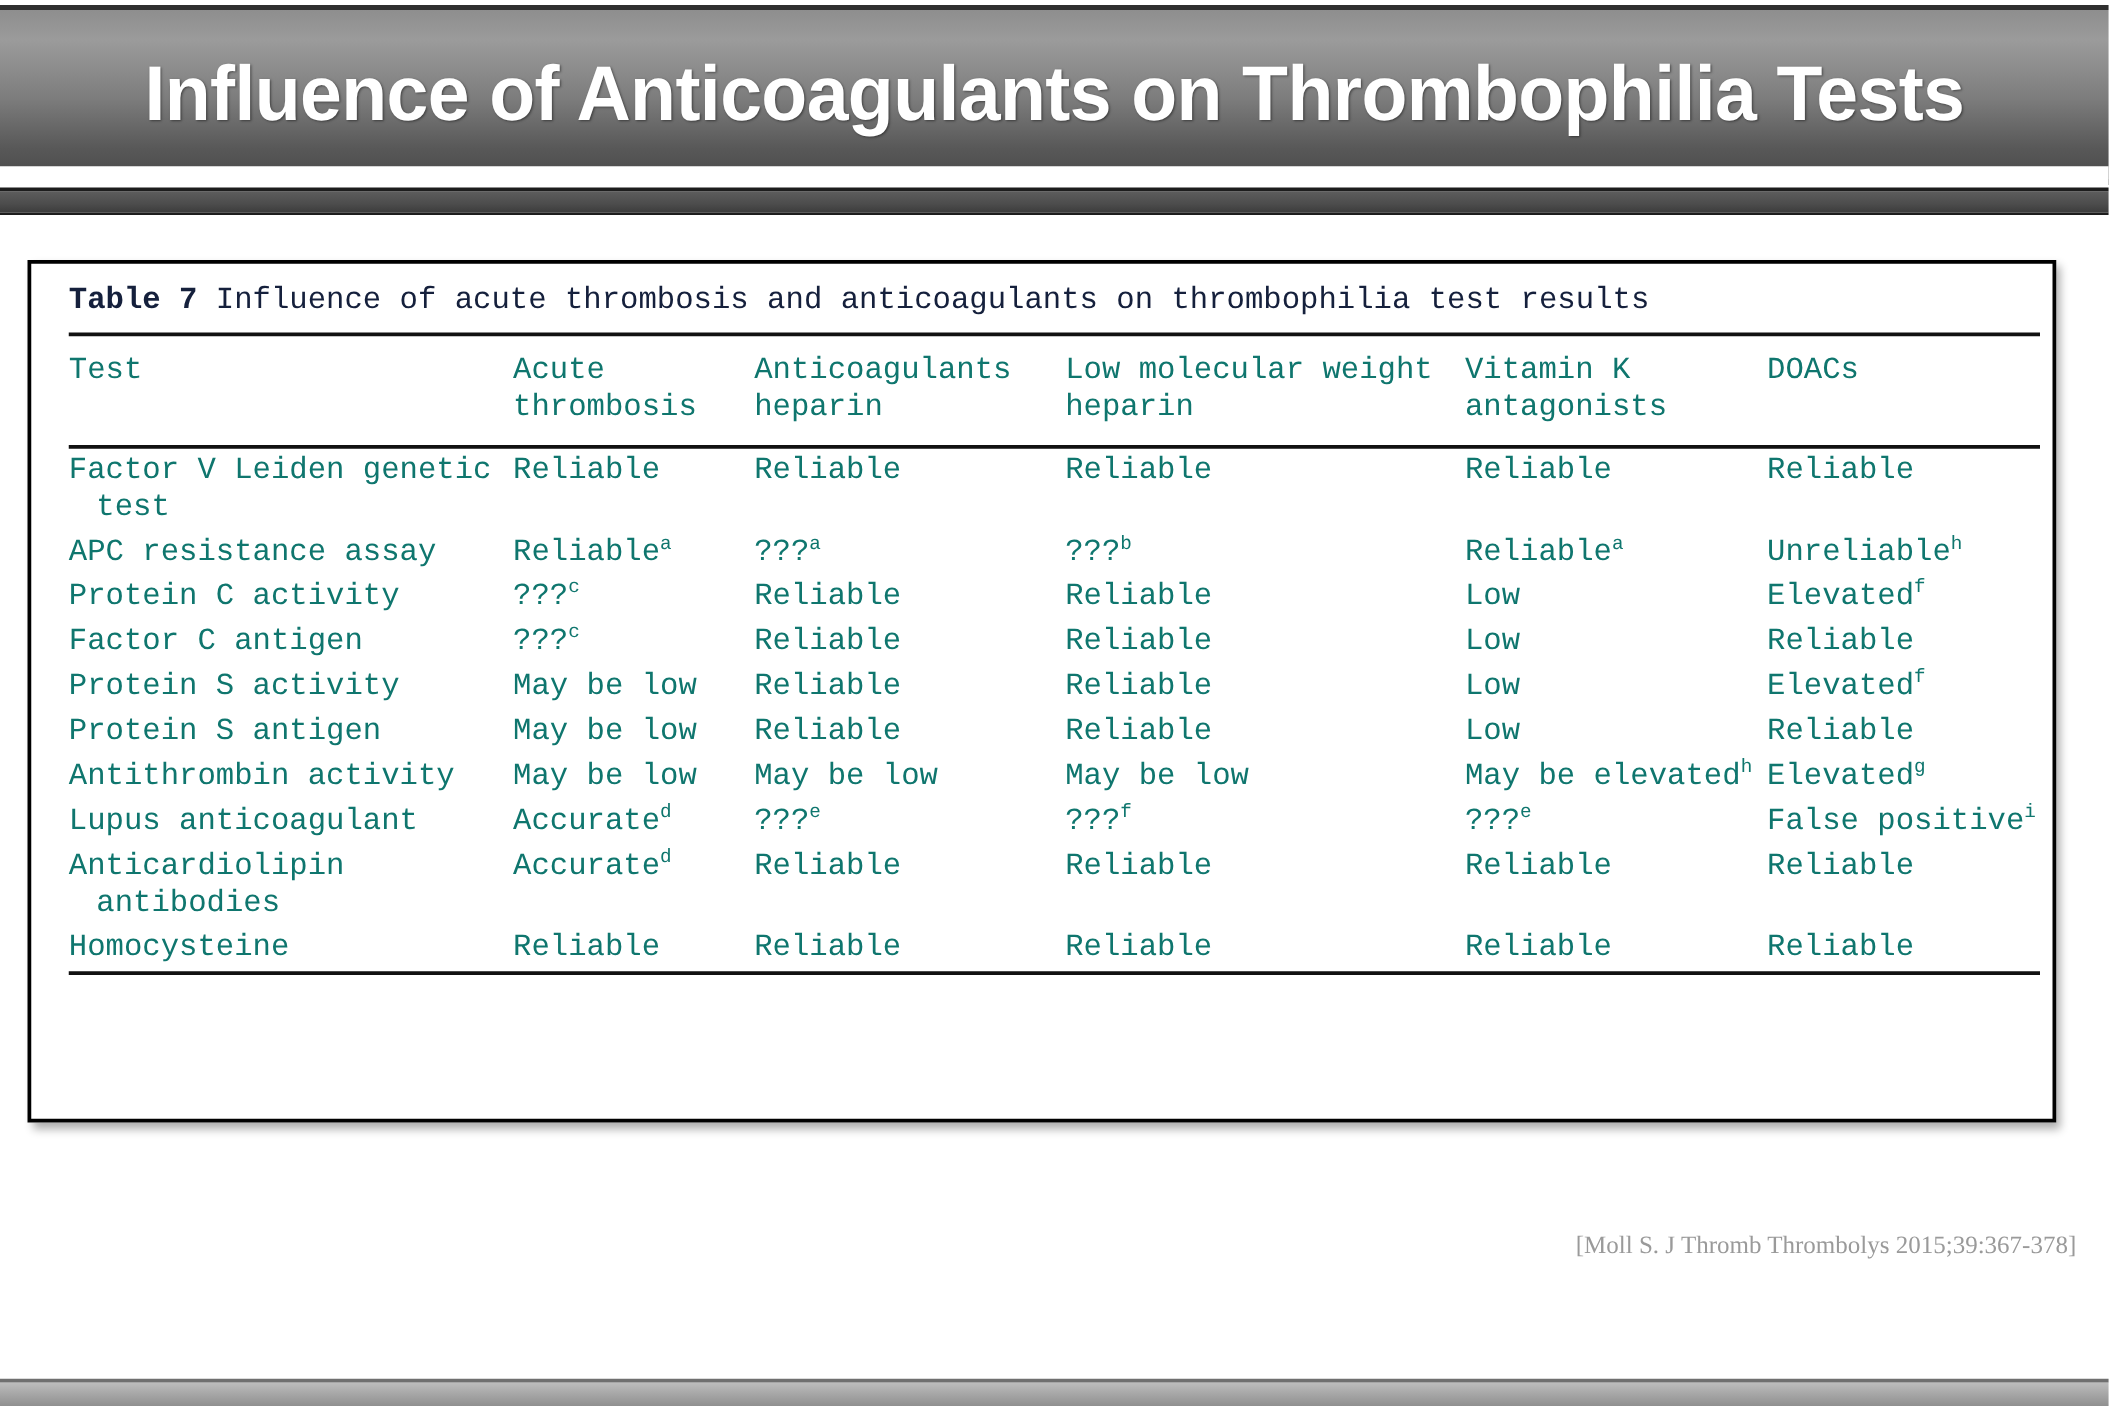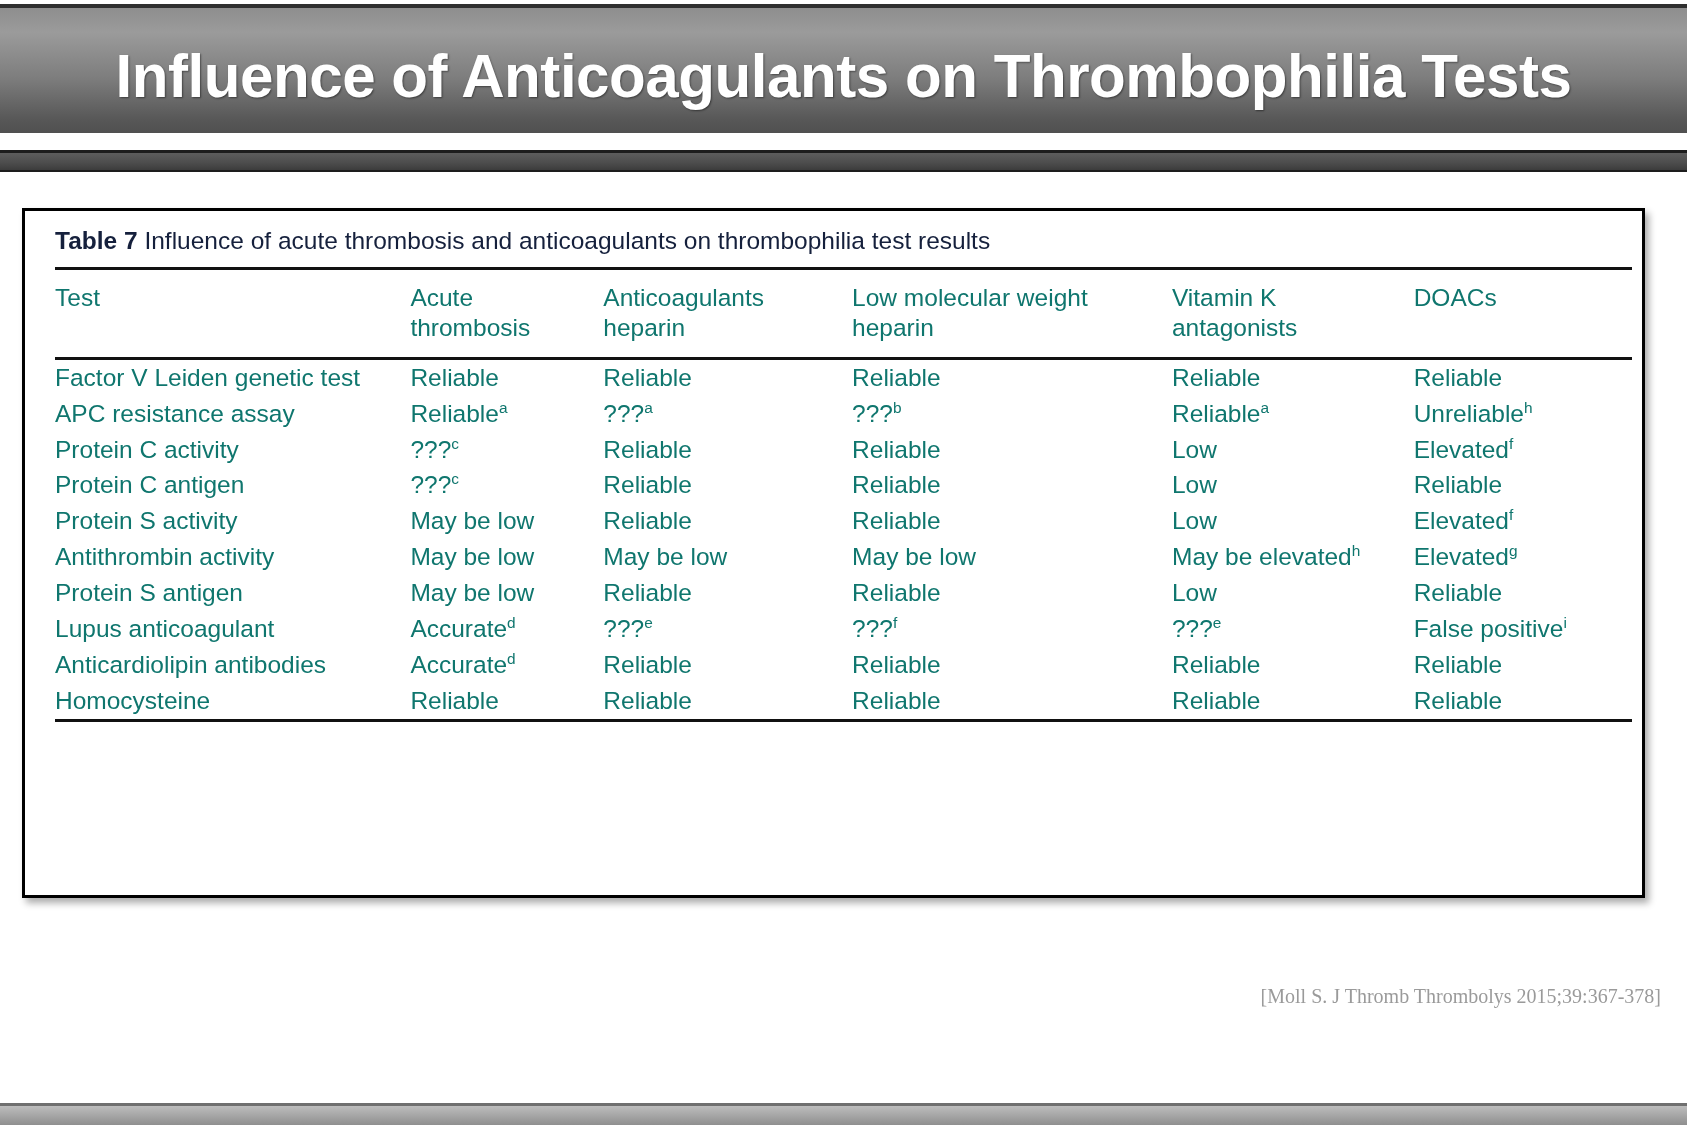--- a/index.html
+++ b/index.html
@@ -85,21 +85,21 @@
     width: 1623px;
     height: 690px;
     background: #ffffff;
     border: 3px solid #000000;
     box-shadow: 4px 5px 7px rgba(0,0,0,0.33);
     box-sizing: border-box;
     overflow: hidden;
   }
   .table-inner {
     padding: 12px 10px 8px 30px;
-    font-family: Liberation Sans, sans-serif;
+    font-family: Liberation Mono, monospace;
     color: #1a2440;
   }
   .table-caption {
     font-size: 24.5px;
     color: #15203c;
     margin: 4px 0 12px 0;
     white-space: nowrap;
   }
   .table-caption .cap-label {
     font-weight: bold;
@@ -271,21 +271,21 @@
             <td><span>???<sup>c</sup></span></td>
             <td><span>Reliable</span></td>
             <td><span>Reliable</span></td>
             <td><span>Low</span></td>
             <td>
               <span class="wrap-ind">Elevated<sup>f</sup></span>
             </td>
           </tr>
           <tr>
             <td>
-              <span class="hang">Protein C antigen</span>
+              <span class="hang">Factor C antigen</span>
             </td>
             <td><span>???<sup>c</sup></span></td>
             <td><span>Reliable</span></td>
             <td><span>Reliable</span></td>
             <td><span>Low</span></td>
             <td>
               <span class="wrap-ind">Reliable</span>
             </td>
           </tr>
           <tr>
@@ -295,40 +295,40 @@
             <td><span>May be low</span></td>
             <td><span>Reliable</span></td>
             <td><span>Reliable</span></td>
             <td><span>Low</span></td>
             <td>
               <span class="wrap-ind">Elevated<sup>f</sup></span>
             </td>
           </tr>
           <tr>
             <td>
+              <span class="hang">Protein S antigen</span>
+            </td>
+            <td><span>May be low</span></td>
+            <td><span>Reliable</span></td>
+            <td><span>Reliable</span></td>
+            <td><span>Low</span></td>
+            <td>
+              <span class="wrap-ind">Reliable</span>
+            </td>
+          </tr>
+          <tr>
+            <td>
               <span class="hang">Antithrombin activity</span>
             </td>
             <td><span>May be low</span></td>
             <td><span>May be low</span></td>
             <td><span>May be low</span></td>
             <td><span>May be elevated<sup>h</sup></span></td>
             <td>
               <span class="wrap-ind">Elevated<sup>g</sup></span>
-            </td>
-          </tr>
-          <tr>
-            <td>
-              <span class="hang">Protein S antigen</span>
-            </td>
-            <td><span>May be low</span></td>
-            <td><span>Reliable</span></td>
-            <td><span>Reliable</span></td>
-            <td><span>Low</span></td>
-            <td>
-              <span class="wrap-ind">Reliable</span>
             </td>
           </tr>
           <tr class="row-tall">
             <td>
               <span class="hang">Lupus anticoagulant</span>
             </td>
             <td><span>Accurate<sup>d</sup></span></td>
             <td><span>???<sup>e</sup></span></td>
             <td><span>???<sup>f</sup></span></td>
             <td><span>???<sup>e</sup></span></td>

